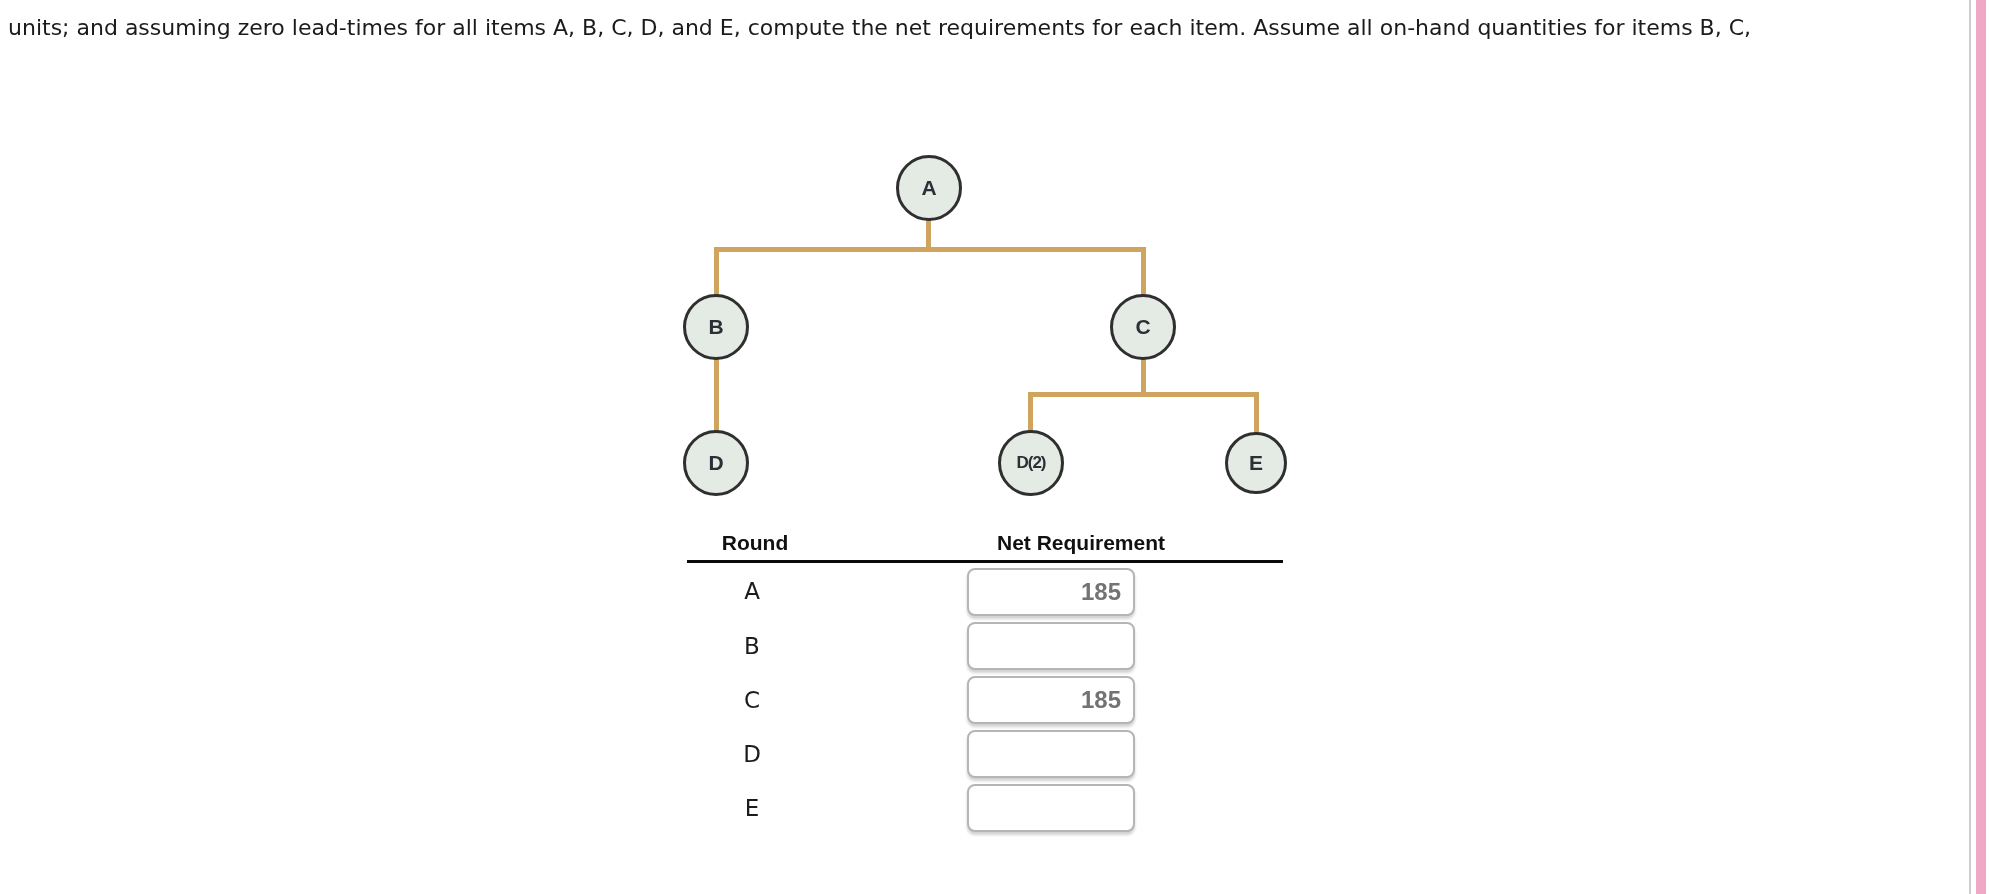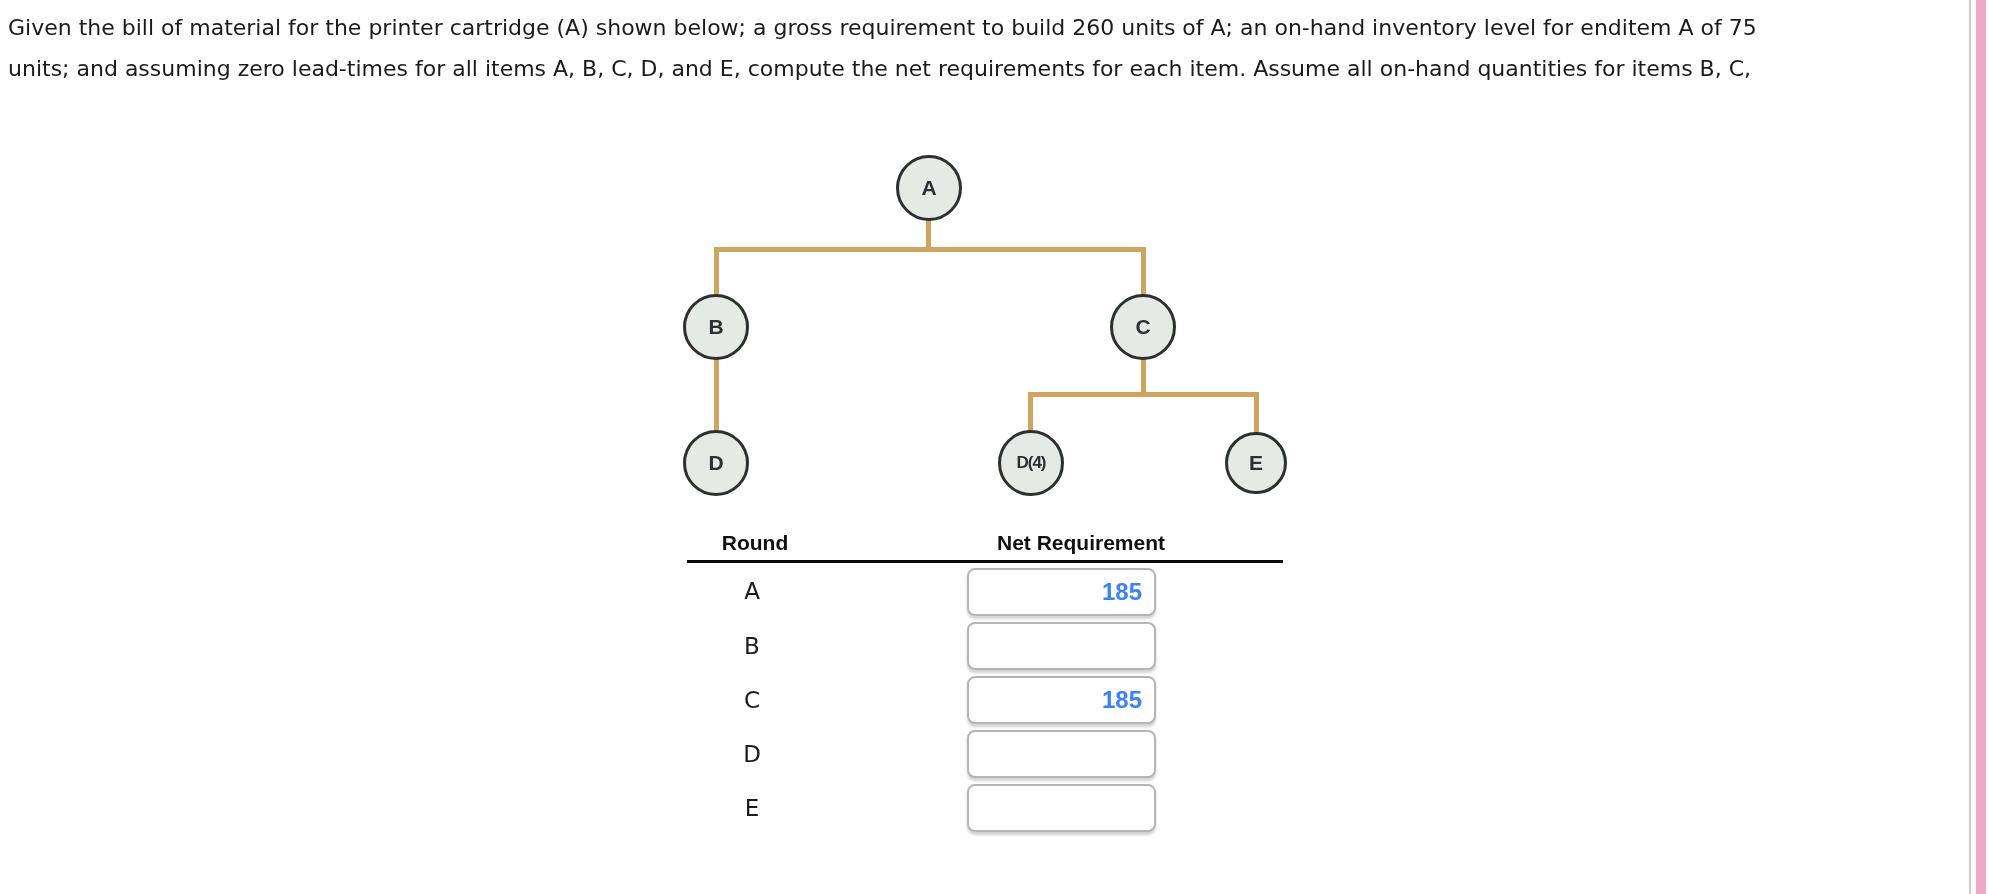--- a/index.html
+++ b/index.html
@@ -67,30 +67,30 @@
   .row-label {
     position: absolute;
     left: 712px; width: 80px;
     text-align: center;
     font-size: 23px;
     color: #1c1c1c;
   }
   .net-input {
     position: absolute;
     left: 967px;
-    width: 189px; height: 48px;
+    width: 168px; height: 48px;
     box-sizing: border-box;
     border: 2px solid #b5b5b5;
     border-radius: 8px;
     background: #ffffff;
     box-shadow: 0 3px 3px rgba(0,0,0,0.18);
     font-family: "Liberation Sans", sans-serif;
     font-weight: bold;
     font-size: 24px;
-    color: #3b82f6;
+    color: #737373;
     text-align: right;
     padding: 0 12px 0 6px;
     outline: none;
   }
 
   
   #frame-line {
     position: absolute;
     left: 1969px; top: 0;
     width: 2px; height: 894px;
@@ -102,21 +102,20 @@
     width: 10px; height: 894px;
     background: #efa9c6;
   }
 </style>
 </head>
 <body>
 
 <div id="page">
 
   <div id="question">
-    <div class="q-line">Given the bill of material for the printer cartridge (A) shown below; a gross requirement to build 260 units of A; an on-hand inventory level for enditem A of 75</div>
     <div class="q-line">units; and assuming zero lead-times for all items A, B, C, D, and E, compute the net requirements for each item. Assume all on-hand quantities for items B, C,</div>
   </div>
 
   <div>
 
     <div class="bom-line" style="left:926px;  top:218px; width:5px;   height:34px;"></div>
     <div class="bom-line" style="left:714px;  top:247px; width:432px; height:5px;"></div>
     <div class="bom-line" style="left:714px;  top:247px; width:5px;   height:186px;"></div>
     <div class="bom-line" style="left:1141px; top:247px; width:5px;   height:150px;"></div>
     <div class="bom-line" style="left:1028px; top:392px; width:231px; height:5px;"></div>
@@ -129,21 +128,21 @@
     <div class="bom-node" style="left:683px;  top:294px;">
       <span>B</span>
     </div>
     <div class="bom-node" style="left:1110px; top:294px;">
       <span>C</span>
     </div>
     <div class="bom-node" style="left:683px;  top:430px;">
       <span>D</span>
     </div>
     <div class="bom-node small-label" style="left:998px; top:430px;">
-      <span>D(4)</span>
+      <span>D(2)</span>
     </div>
     <div class="bom-node node-e" style="left:1225px; top:432px;">
       <span>E</span>
     </div>
   </div>
 
   <div>
     <div id="header-item" class="tbl-header">Round</div>
     <div id="header-netreq" class="tbl-header">Net Requirement</div>
     <div id="tbl-rule"></div>

